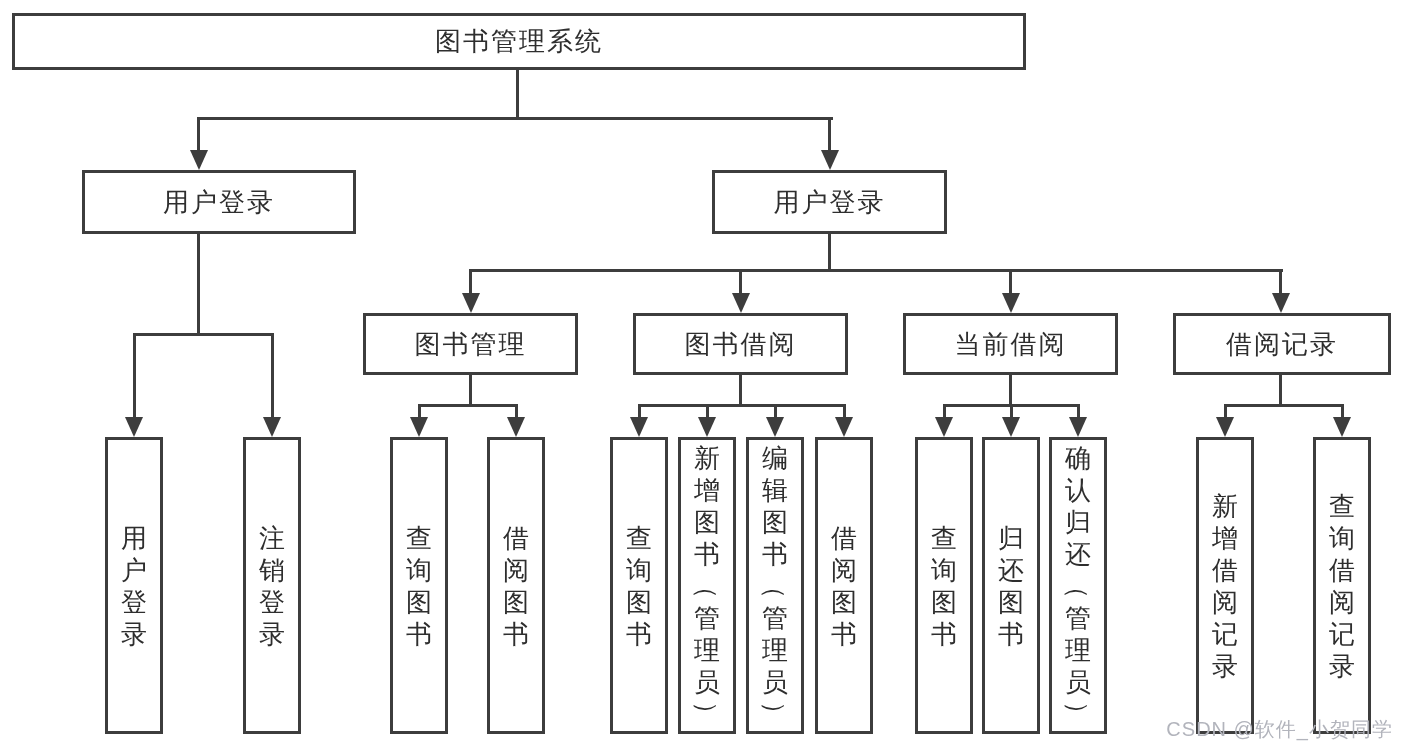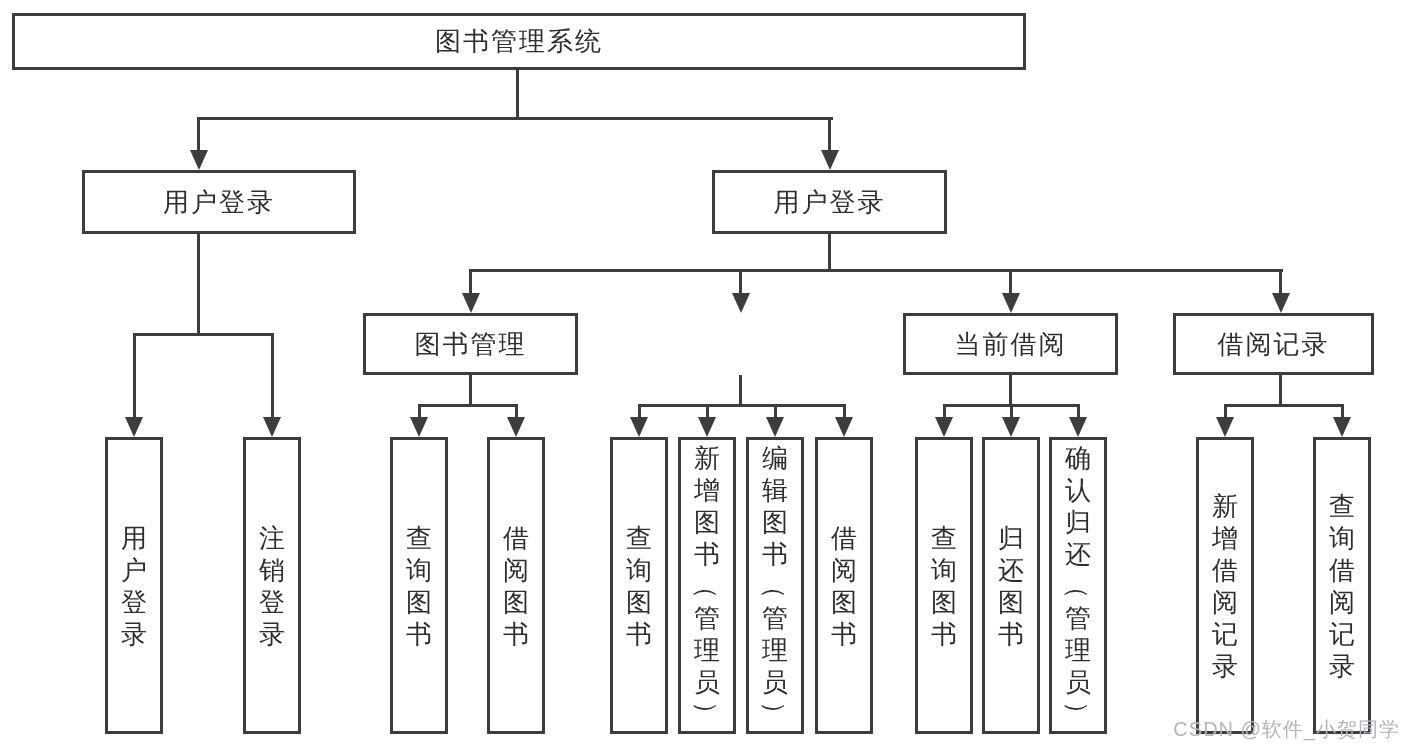--- a/index.html
+++ b/index.html
@@ -26,21 +26,21 @@
   .leaf .ch{display:block;height:32px;line-height:32px;text-align:center;}
   .leaf .ch.rot{transform:rotate(90deg);}
   .h{position:absolute;height:3px;background:var(--line);}
   .v{position:absolute;width:3px;background:var(--line);}
   .arrow{
     position:absolute;width:0;height:0;
     border-left:9px solid transparent;border-right:9px solid transparent;
     border-top:20px solid var(--line);
   }
   .watermark{
-    position:absolute;right:5px;bottom:4px;font-size:20px;color:var(--wm);
+    position:absolute;right:12px;bottom:4px;font-size:20px;color:var(--wm);
     letter-spacing:1px;z-index:5;
   }
 </style>
 </head>
 <body>
 
 <div class="canvas">
 
   <div class="box" style="left:12px;top:13px;width:1014px;height:57px;">
     <span>图书管理系统</span>
@@ -74,24 +74,27 @@
   <div class="v" style="left:1009px;top:269px;height:28px;"></div>
   <div class="v" style="left:1279px;top:269px;height:28px;"></div>
   <div class="arrow" style="left:462px;top:293px;"></div>
   <div class="arrow" style="left:732px;top:293px;"></div>
   <div class="arrow" style="left:1002px;top:293px;"></div>
   <div class="arrow" style="left:1272px;top:293px;"></div>
 
   <div class="box" style="left:363px;top:313px;width:215px;height:62px;">
     <span>图书管理</span>
   </div>
+  <div class="box" style="left:633px;top:313px;width:215px;height:62px;">
+    <span>图书借阅</span>
+  </div>
   <div class="box" style="left:903px;top:313px;width:215px;height:62px;">
     <span>当前借阅</span>
   </div>
-  <div class="box" style="left:1173px;top:313px;width:201px;height:62px;">
+  <div class="box" style="left:1173px;top:313px;width:218px;height:62px;">
     <span>借阅记录</span>
   </div>
 
   <div class="v" style="left:469px;top:375px;height:31px;"></div>
   <div class="h" style="left:418px;top:404px;width:100px;"></div>
   <div class="v" style="left:418px;top:404px;height:15px;"></div>
   <div class="v" style="left:515px;top:404px;height:15px;"></div>
   <div class="arrow" style="left:410px;top:417px;"></div>
   <div class="arrow" style="left:507px;top:417px;"></div>
 

